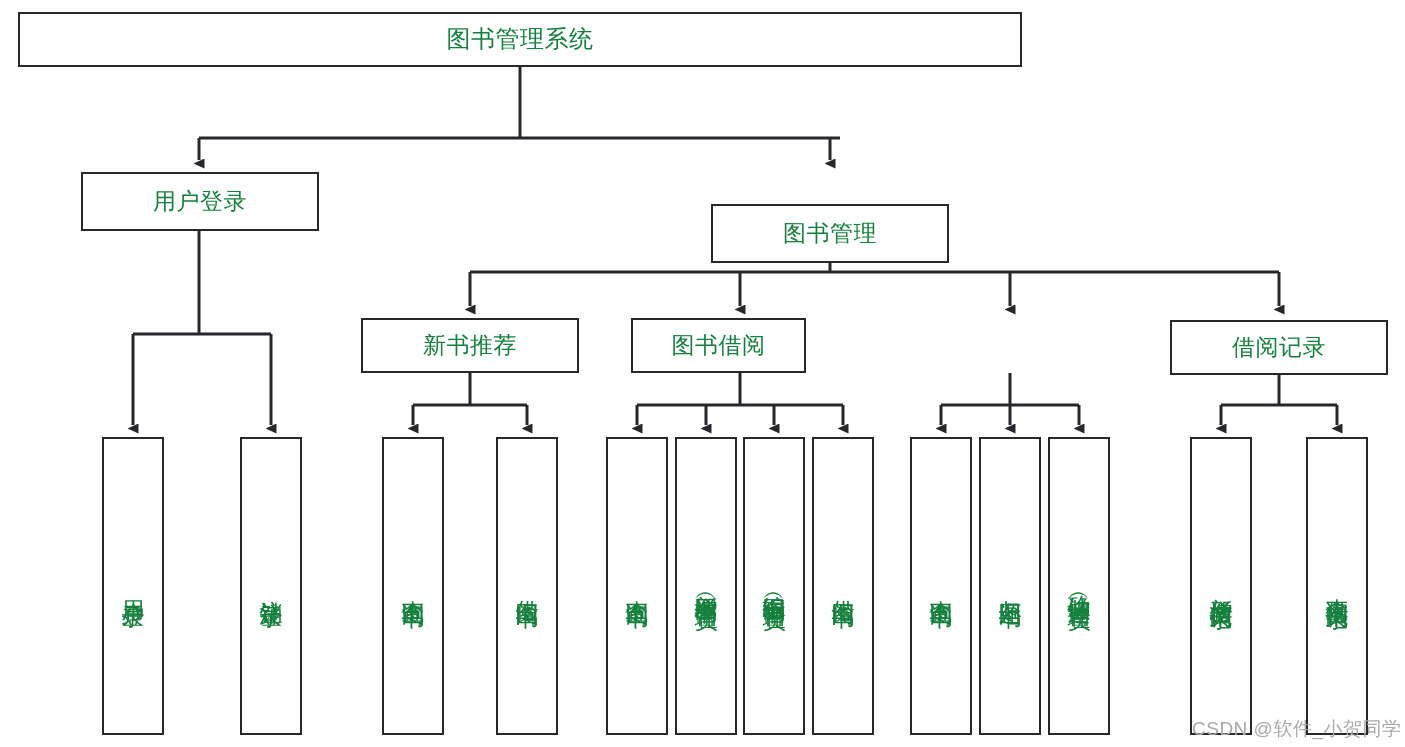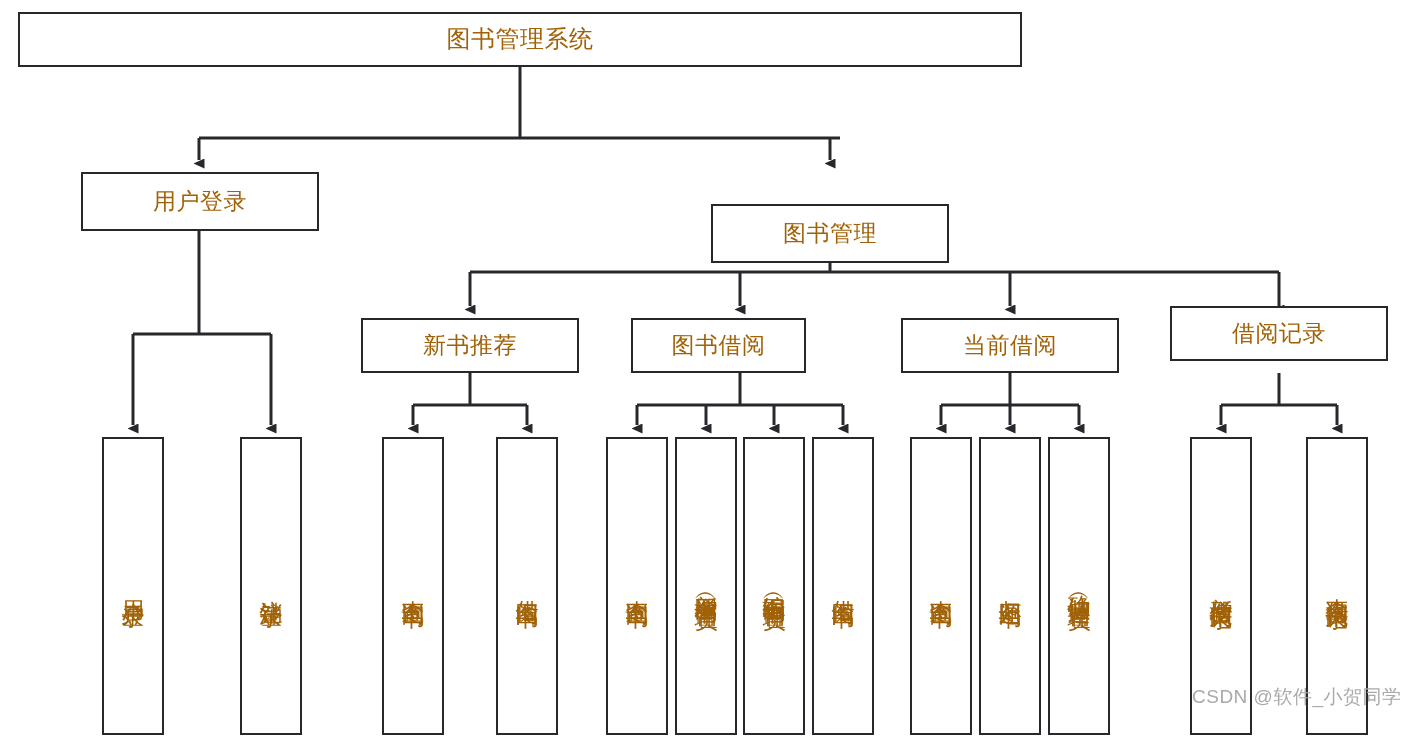--- a/index.html
+++ b/index.html
@@ -26,21 +26,21 @@
     pointer-events: none;
   }
   .node {
     position: absolute;
     box-sizing: border-box;
     background: #ffffff;
     border: 2.5px solid #27282b;
     display: flex;
     align-items: center;
     justify-content: center;
-    color: #a16207;
+    color: #15803d;
   }
   .node .label {
     display: block;
     text-align: center;
     line-height: 1.18;
     white-space: nowrap;
   }
   .node.horiz .label {
     font-size: 23px;
     letter-spacing: 0.5px;
@@ -138,24 +138,21 @@
   <div class="node horiz" style="left:711px; top:172px; width:238px; height:59px;margin-top:32px;">
     <span class="label">图书管理</span>
   </div>
 
   <div class="node horiz" style="left:361px; top:318px; width:218px; height:55px;">
     <span class="label">新书推荐</span>
   </div>
   <div class="node horiz" style="left:631px; top:318px; width:175px; height:55px;">
     <span class="label">图书借阅</span>
   </div>
-  <div class="node horiz" style="left:901px; top:318px; width:218px; height:55px;">
-    <span class="label">当前借阅</span>
-  </div>
-  <div class="node horiz" style="left:1170px; top:306px; width:218px; height:55px;justify-content:center;">
+  <div class="node horiz" style="left:1170px; top:320px; width:218px; height:55px;justify-content:center;">
     <span class="label">借阅记录</span>
   </div>
 
   <div class="node vert" style="left:102px; top:437px; width:62px; height:298px;">
     <span class="label">用户登录</span>
   </div>
   <div class="node vert" style="left:240px; top:437px; width:62px; height:298px;">
     <span class="label">注销登录</span>
   </div>
 
@@ -189,15 +186,15 @@
     <span class="label">确认归还（管理员）</span>
   </div>
 
   <div class="node vert" style="left:1190px; top:437px; width:62px; height:298px;">
     <span class="label">新增借阅记录</span>
   </div>
   <div class="node vert" style="left:1306px; top:437px; width:62px; height:298px;">
     <span class="label">查询借阅记录</span>
   </div>
 
-  <div class="watermark" style="left:1192px; top:684px;">CSDN @软件_小贺同学</div>
+  <div class="watermark" style="left:1192px; top:716px;">CSDN @软件_小贺同学</div>
 
 </div>
 
 </body></html>

